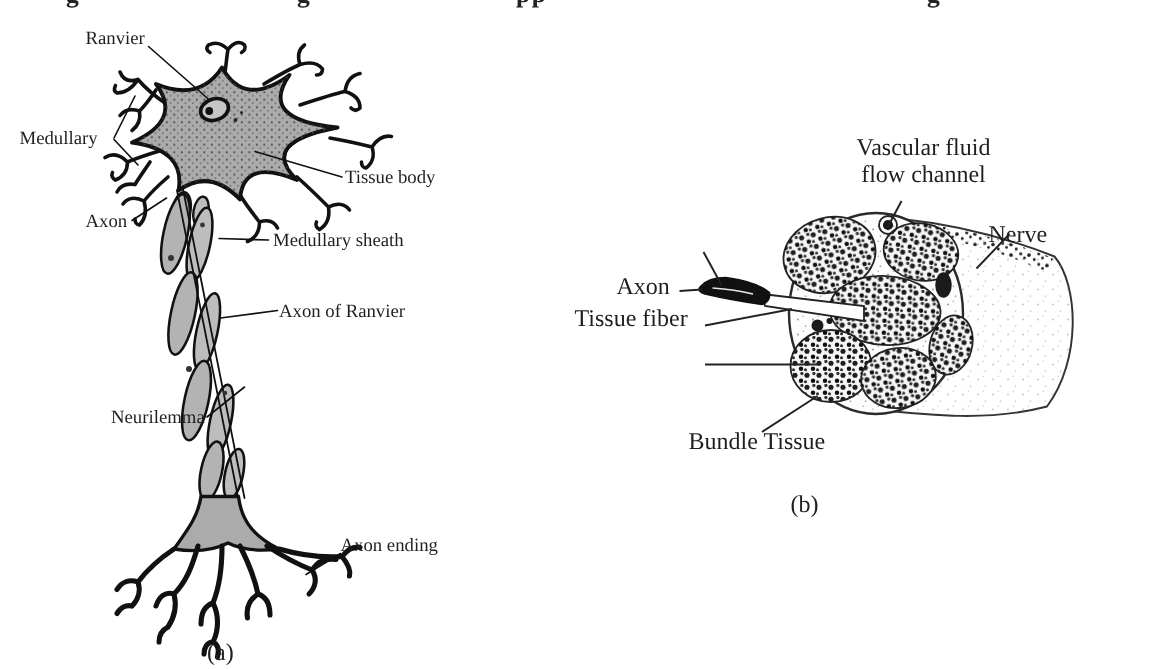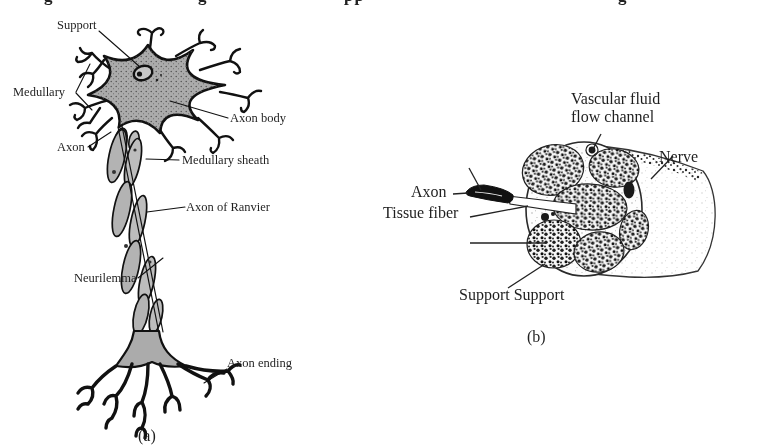--- a/index.html
+++ b/index.html
@@ -2,21 +2,21 @@
 <html><head>
 <meta charset="utf-8">
 <style>
   html,body{margin:0;padding:0;background:#fff;}
   .screen{position:relative;width:768px;height:446px;background:#ffffff;overflow:hidden;
           font-family:"Liberation Serif", serif;color:#1a1a1a;}
   .art{position:absolute;left:0;top:0;width:768px;height:446px;}
   .lbl{position:absolute;line-height:1.15;white-space:nowrap;color:#1f1f1f;}
   .lbl.a{font-size:12.5px;}
   .lbl.b{font-size:16px;}
-  .lbl.pre{white-space:pre-line;}
+  .lbl.pre{white-space:pre-line;text-align:center;}
   .caption{position:absolute;font-size:16px;color:#1f1f1f;}
   .topfrag{position:absolute;top:0;height:6px;overflow:hidden;}
   .topfrag span{display:block;position:relative;top:-14px;font-size:17px;font-weight:bold;
                 font-family:"Liberation Serif",serif;color:#222;letter-spacing:1px;}
 </style>
 </head>
 <body>
 
 <div class="screen">
 
@@ -191,31 +191,31 @@
         <path d="M673,156 L651,179"></path>
         <path d="M469,168 L481,190"></path>
         <path d="M453,194 L468,193"></path>
         <path d="M470,217 L528,206"></path>
         <path d="M470,243 L546,243"></path>
         <path d="M508,288 L545,264"></path>
       </g>
     </g>
   </svg>
 
-  <div class="lbl a" style="left:57px;top:18px">Support</div>
+  <div class="lbl a" style="left:57px;top:18px">Ranvier</div>
   <div class="lbl a" style="left:13px;top:85px">Medullary</div>
-  <div class="lbl a" style="left:230px;top:111px">Axon body</div>
+  <div class="lbl a" style="left:230px;top:111px">Tissue body</div>
   <div class="lbl a" style="left:57px;top:140px">Axon</div>
   <div class="lbl a" style="left:182px;top:153px">Medullary sheath</div>
   <div class="lbl a" style="left:186px;top:200px">Axon of Ranvier</div>
   <div class="lbl a" style="left:74px;top:271px">Neurilemma</div>
   <div class="lbl a" style="left:227px;top:356px">Axon ending</div>
   <div class="caption" style="left:138px;top:427px">(a)</div>
 
   <div class="lbl b pre" style="left:571px;top:90px">Vascular fluid
 flow channel</div>
   <div class="lbl b" style="left:659px;top:148px">Nerve</div>
   <div class="lbl b" style="left:411px;top:183px">Axon</div>
   <div class="lbl b" style="left:383px;top:204px">Tissue fiber</div>
-  <div class="lbl b" style="left:459px;top:286px">Support Support</div>
+  <div class="lbl b" style="left:459px;top:286px">Bundle Tissue</div>
   <div class="caption" style="left:527px;top:328px">(b)</div>
 
 </div>
 
 </body></html>

